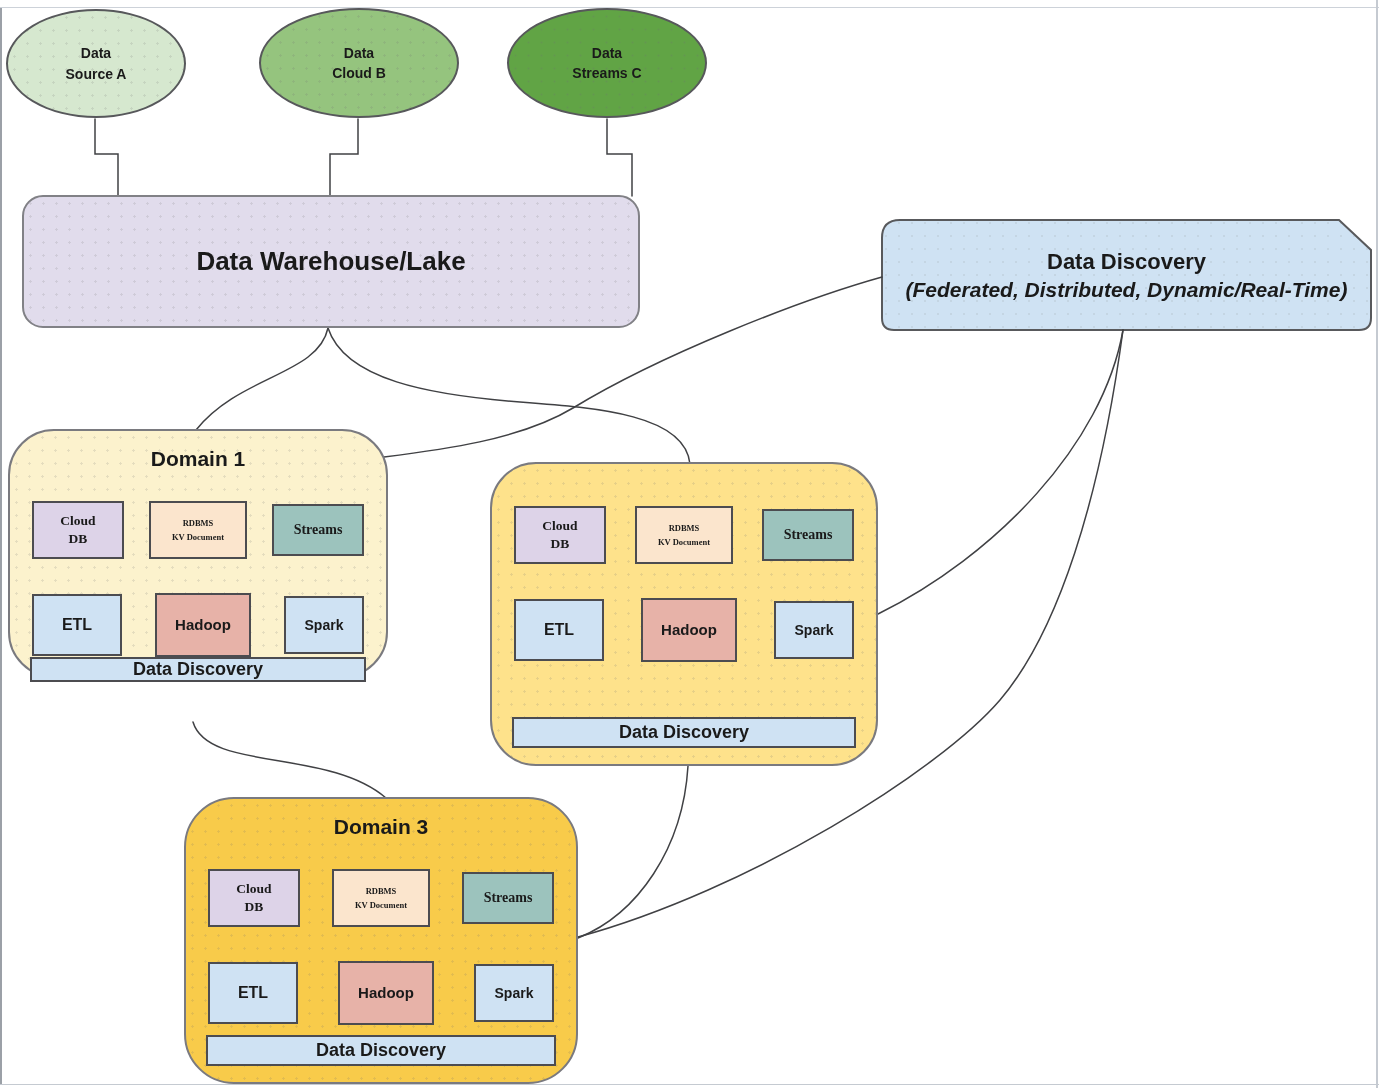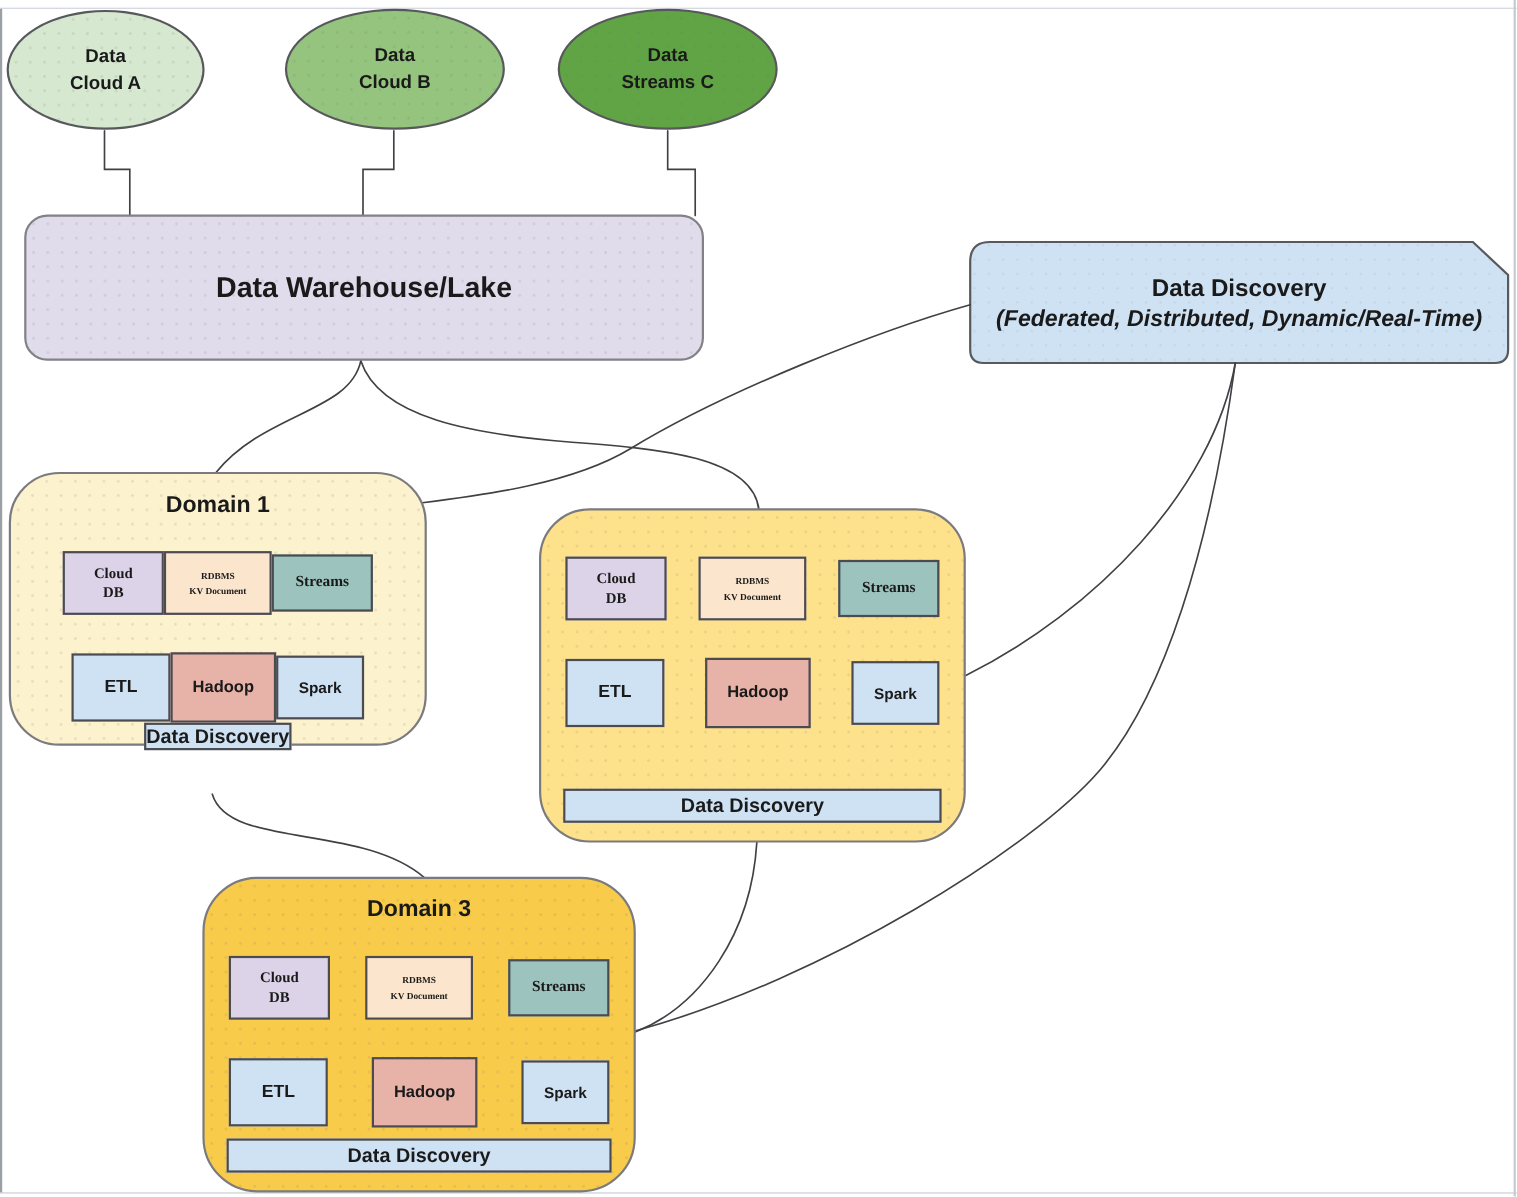--- a/index.html
+++ b/index.html
@@ -11,38 +11,38 @@
   #frame-right{left:1376px;top:0;width:2px;height:1088px;background:#c5cad1;}
   #frame-left{left:0;top:8px;width:2px;height:1076px;background:#9ba0a7;}
 
   svg.wires{position:absolute;left:0;top:0;z-index:0;}
 
   .dotted{background-image:radial-gradient(circle, rgba(110,110,110,0.16) 1px, transparent 1.4px);
           background-size:13px 13px;}
 
   .node{position:absolute;display:flex;align-items:center;justify-content:center;
         text-align:center;box-sizing:border-box;z-index:1;border-radius:21px;}
-  .ellipse{border-radius:50%;border:2px solid #57585b;font-weight:bold;font-size:17px;line-height:1.45;}
+  .ellipse{border-radius:50%;border:2px solid #57585b;font-weight:bold;font-size:14px;line-height:1.45;}
   #src0{left:6px;top:9px;width:180px;height:109px;}
   #src1{left:259px;top:8px;width:200px;height:110px;}
   #src2{left:507px;top:8px;width:200px;height:110px;}
   .lbl span{display:block;}
 
   .warehouse{left:22px;top:195px;width:618px;height:133px;border:2px solid #818186;
              font-weight:bold;font-size:26px;}
 
   .dd-text{position:absolute;left:882px;top:220px;width:489px;height:110px;z-index:1;
            display:flex;flex-direction:column;align-items:center;justify-content:center;
            text-align:center;gap:3px;}
   .dd-title{font-weight:bold;font-size:22px;}
   .dd-sub{font-weight:bold;font-style:italic;font-size:21px;}
 
   .domain{position:absolute;border:2px solid #7a7a7f;border-radius:46px;box-sizing:border-box;
           display:flex;flex-direction:column;padding:12px 20px 16px;z-index:1;}
-  #dom0{left:8px;top:429px;width:380px;height:249px;align-items:center;}
+  #dom0{left:8px;top:429px;width:380px;height:249px;}
   #dom1{left:490px;top:462px;width:388px;height:304px;}
   #dom2{left:184px;top:797px;width:394px;height:287px;border-radius:50px;}
   .dom-title{text-align:center;font-size:21px;font-weight:bold;margin-top:4px;}
   .crow{display:flex;justify-content:space-between;align-items:center;padding:0 2px;}
   .crow1{margin-top:30px;font-family:Liberation Serif, serif;}
   .crow2{margin-top:34px;}
   .comp{display:flex;flex-direction:column;align-items:center;justify-content:center;
         border:2px solid #4c4c50;box-sizing:border-box;font-weight:bold;text-align:center;line-height:1.3;}
   .comp span{display:block;}
   .comp-rdbms-kv-document{line-height:1.7;}
@@ -77,21 +77,21 @@
   </svg>
 
   <div class="frame" id="frame-top"></div>
   <div class="frame" id="frame-bottom"></div>
   <div class="frame" id="frame-right"></div>
   <div class="frame" id="frame-left"></div>
 
   <div class="node ellipse dotted" id="src0" style="background-color: rgb(214, 232, 207);">
     <div class="lbl">
       <span>Data</span>
-      <span>Cloud A</span>
+      <span>Source A</span>
     </div>
   </div>
   <div class="node ellipse dotted" id="src1" style="background-color: rgb(149, 196, 126);">
     <div class="lbl">
       <span>Data</span>
       <span>Cloud B</span>
     </div>
   </div>
   <div class="node ellipse dotted" id="src2" style="background-color: rgb(97, 164, 69);">
     <div class="lbl">

